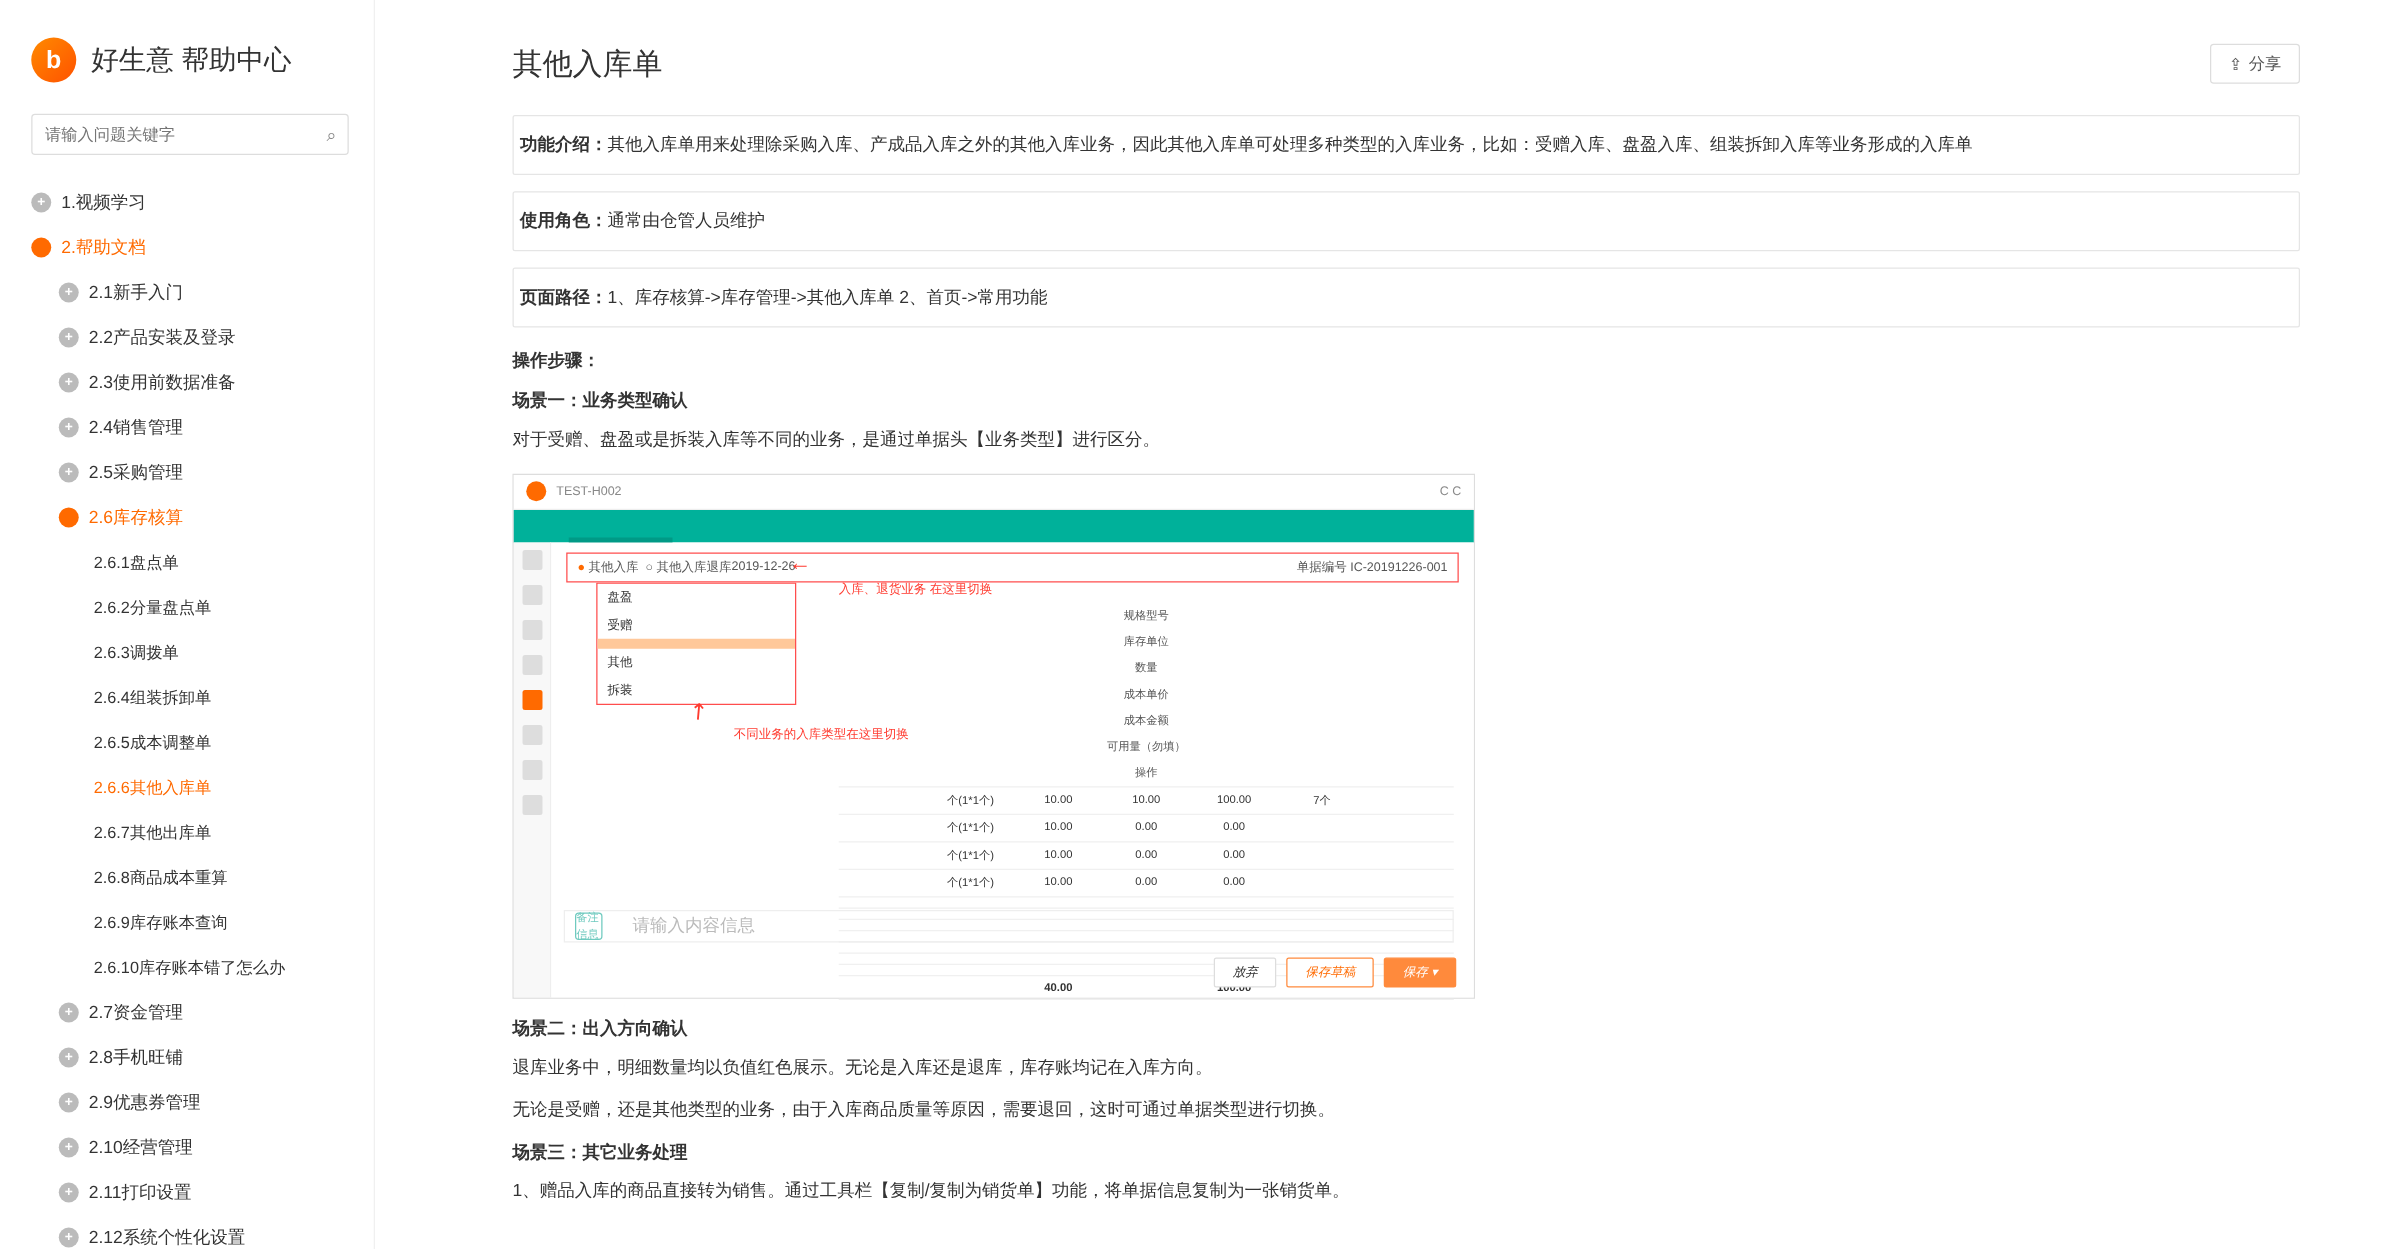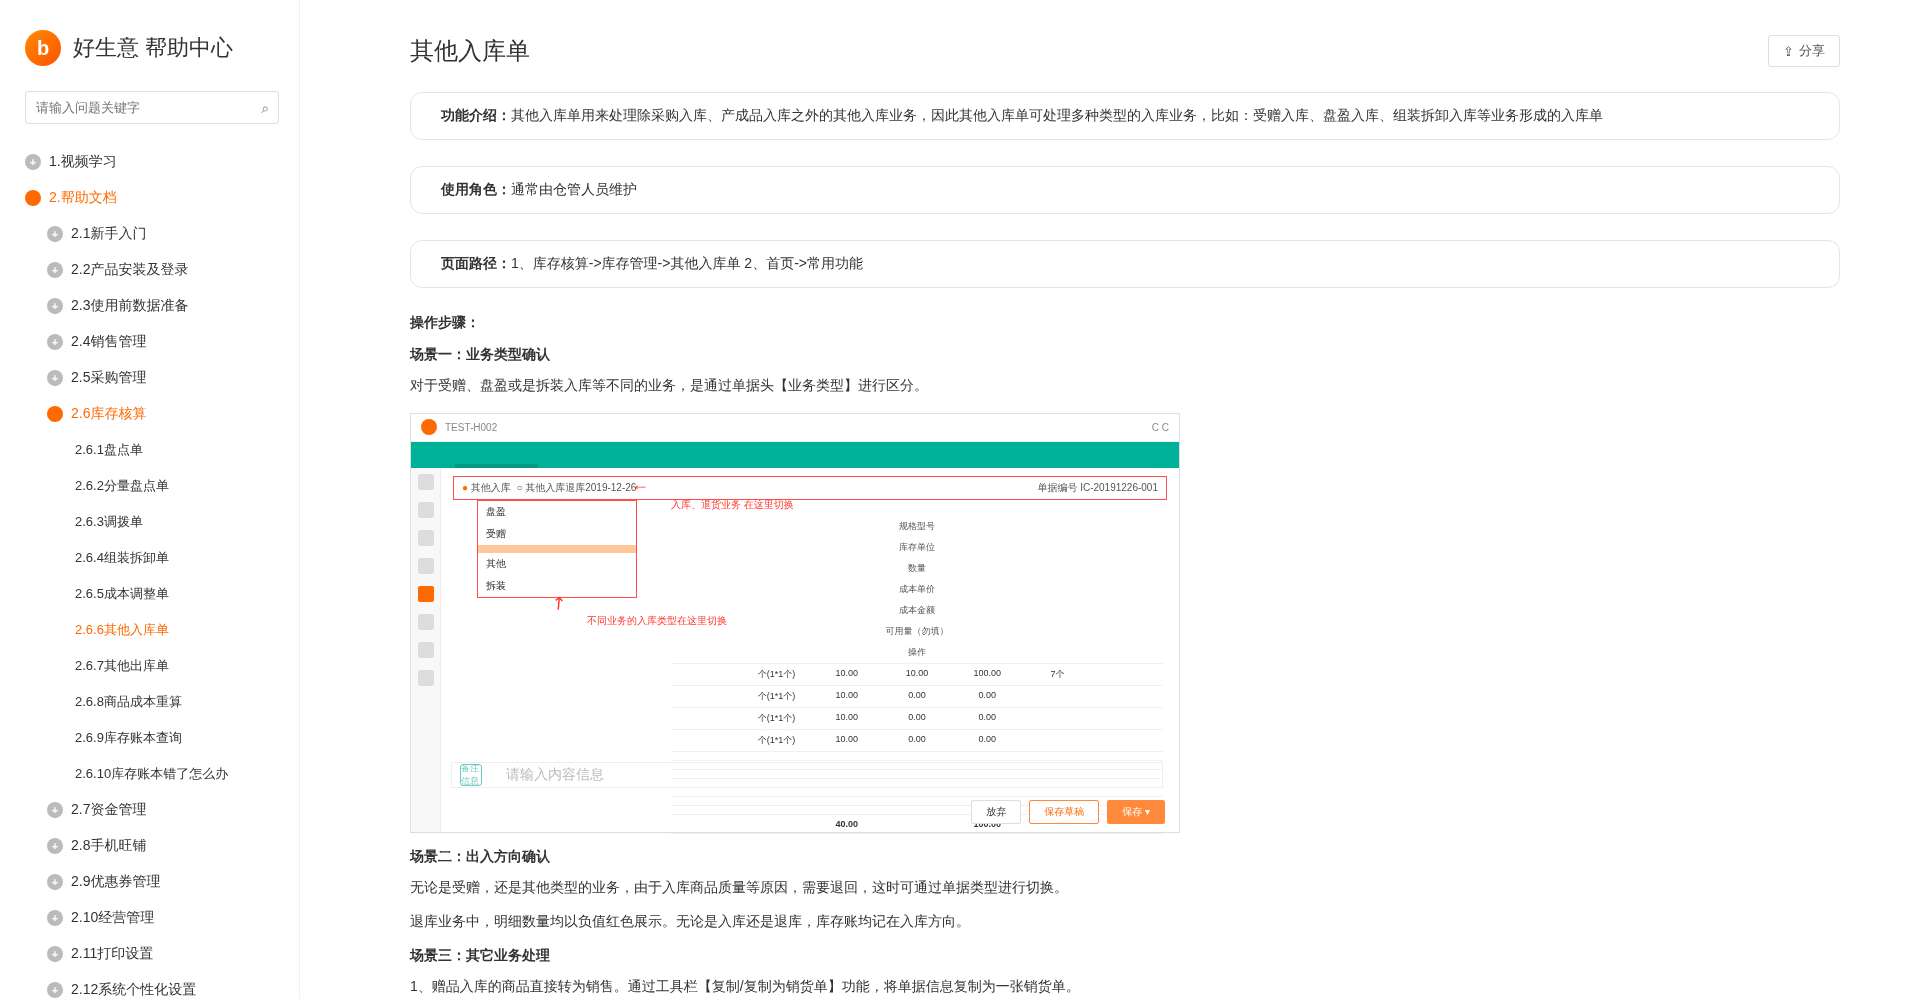--- a/index.html
+++ b/index.html
@@ -18,21 +18,21 @@
 .nav li.level2 { padding-left: 22px; }
 .nav li.level3 { padding-left: 50px; font-size: 13px; }
 .nav li.active { color: #ff6a00; }
 .nav li.expanded > .tree-icon { color: #ff6a00; }
 .tree-icon { width: 16px; height: 16px; border-radius: 50%; background: #bbb; color: #fff; display: inline-flex; align-items: center; justify-content: center; font-size: 11px; margin-right: 8px; font-weight: bold; line-height: 1; }
 .tree-icon.minus { background: #ff6a00; }
 .main { flex: 1; padding: 35px 60px 40px 110px; max-width: 1600px; }
 .title-row { display: flex; justify-content: space-between; align-items: center; margin-bottom: 25px; }
 .page-title { font-size: 24px; font-weight: 500; }
 .share-btn { border: 1px solid #ddd; padding: 6px 14px; border-radius: 3px; font-size: 13px; color: #555; cursor: pointer; display: flex; align-items: center; gap: 5px; }
-.info-box { border: 1px solid #e5e5e5; padding: 14px 30px; font-size: 14px; margin-bottom: 26px; border-radius: 12px; }
+.info-box { border: 1px solid #e5e5e5; padding: 14px 5px; font-size: 14px; margin-bottom: 13px; border-radius: 2px; }
 .info-box .label { font-weight: 600; }
 .section-title { font-size: 14px; font-weight: 600; margin-top: 18px; margin-bottom: 12px; }
 .section-sub { font-size: 14px; font-weight: 600; margin-top: 14px; margin-bottom: 10px; }
 .body-text { font-size: 14px; margin-bottom: 10px; line-height: 1.7; }
 .screenshot { width: 770px; height: 420px; border: 1px solid #ddd; margin: 15px 0; position: relative; background: #fafafa; }
 
 .ss-head { height: 28px; background: #fff; display: flex; align-items: center; padding: 0 10px; font-size: 10px; color: #888; gap: 8px; border-bottom: 1px solid #eee;}
 .ss-head .ss-logo { width: 16px; height: 16px; border-radius: 50%; background: #ff6a00; }
 .ss-tabbar { height: 26px; background: #00b19a; display: flex; align-items: center; font-size: 10px; color: #fff; }
 .ss-tab { padding: 0 12px; height: 100%; display: flex; align-items: center; margin-top: 44px; }
@@ -43,21 +43,21 @@
 .ss-body { position: absolute; top: 54px; left: 30px; right: 0; bottom: 0; background: #fff; padding: 8px 12px; font-size: 10px; color: #555;}
 .ss-row1 { display: flex; justify-content: space-between; border: 1.5px solid #ff4d4d; padding: 4px 8px; align-items: center; }
 .ss-redtext { color: #ff3b30; font-size: 10px; position: absolute; }
 .ss-dropdown { position: absolute; top: 86px; left: 66px; width: 160px; border: 1.5px solid #ff4d4d; background: #fff; font-size: 10px; }
 .ss-dropdown div { padding: 4px 8px; }
 .ss-dropdown div.sel { background: #ffc89a; }
 .ss-table { position: absolute; top: 102px; left: 260px; right: 16px; font-size: 9px; }
 .ss-tr { display: flex; border-bottom: 1px solid #f0f0f0; }
 .ss-td { flex: 1; padding: 4px 2px; text-align: center; }
 .ss-th { font-weight: 400; color: #555; flex-direction: column; }
-.ss-foot { position: absolute; bottom: 8px; right: 14px; display: flex; gap: 8px; font-size: 10px; }
+.ss-foot { position: absolute; bottom: 8px; right: 14px; display: flex; gap: 8px; font-size: 10px; font-style: italic; }
 .ss-btn { border: 1px solid #ddd; padding: 4px 14px; border-radius: 2px; background: #fff; }
 .ss-btn.orange-o { border-color: #ff8a3c; color: #ff6a00; }
 .ss-btn.orange { background: #ff8a3c; color: #fff; border-color: #ff8a3c; }
 .ss-memo { position: absolute; bottom: 44px; left: 40px; right: 16px; height: 26px; border: 1px solid #eee; display:flex; align-items:center; padding:0 8px; color:#bbb;}
 .ss-memo-icon { width: 22px; height: 22px; border: 1px solid #6fcabf; border-radius: 3px; margin-right: 24px; display:flex; align-items:center; justify-content:center; color:#6fcabf; font-size:9px;}
 .red-arrow { position: absolute; color: #ff3b30; font-size: 18px; }
 </style>
 </head>
 <body>
 
@@ -350,18 +350,18 @@
         <span>请输入内容信息</span>
       </div>
       <div class="ss-foot">
         <div class="ss-btn">放弃</div>
         <div class="ss-btn orange-o">保存草稿</div>
         <div class="ss-btn orange">保存 ▾</div>
       </div>
     </div>
 
     <div class="section-sub">场景二：出入方向确认</div>
+    <div class="body-text">退库业务中，明细数量均以负值红色展示。无论是入库还是退库，库存账均记在入库方向。</div>
     <div class="body-text">无论是受赠，还是其他类型的业务，由于入库商品质量等原因，需要退回，这时可通过单据类型进行切换。</div>
-    <div class="body-text">退库业务中，明细数量均以负值红色展示。无论是入库还是退库，库存账均记在入库方向。</div>
     <div class="section-sub">场景三：其它业务处理</div>
     <div class="body-text">1、赠品入库的商品直接转为销售。通过工具栏【复制/复制为销货单】功能，将单据信息复制为一张销货单。</div>
   </main>
 </div>
 
 </body></html>

